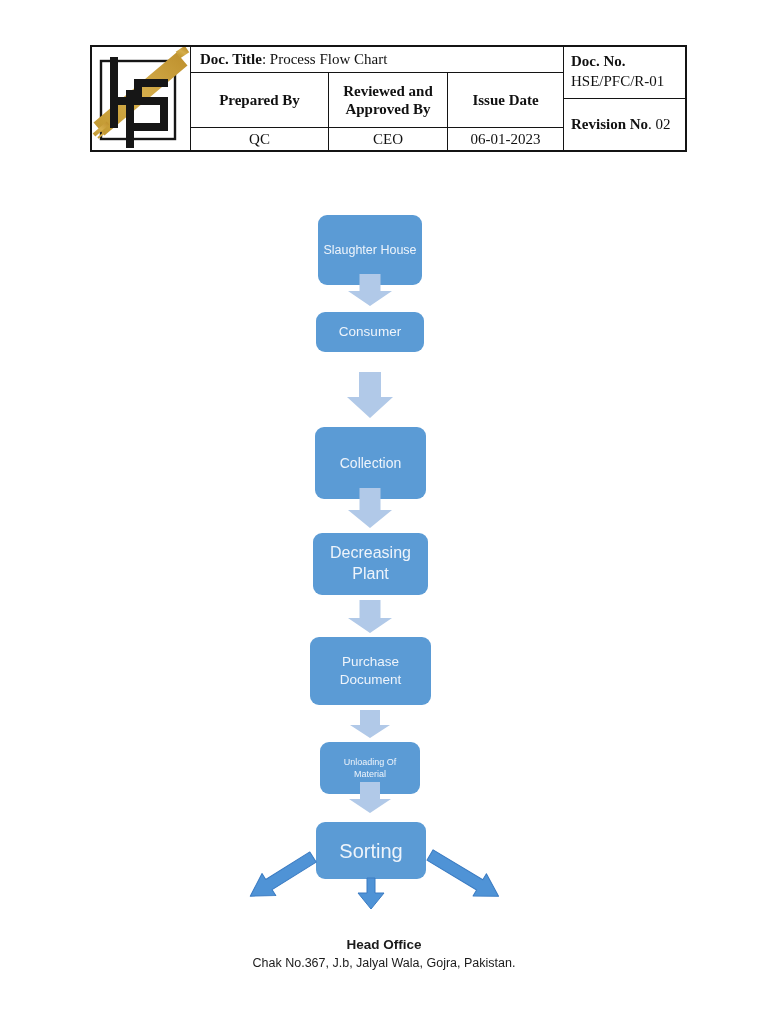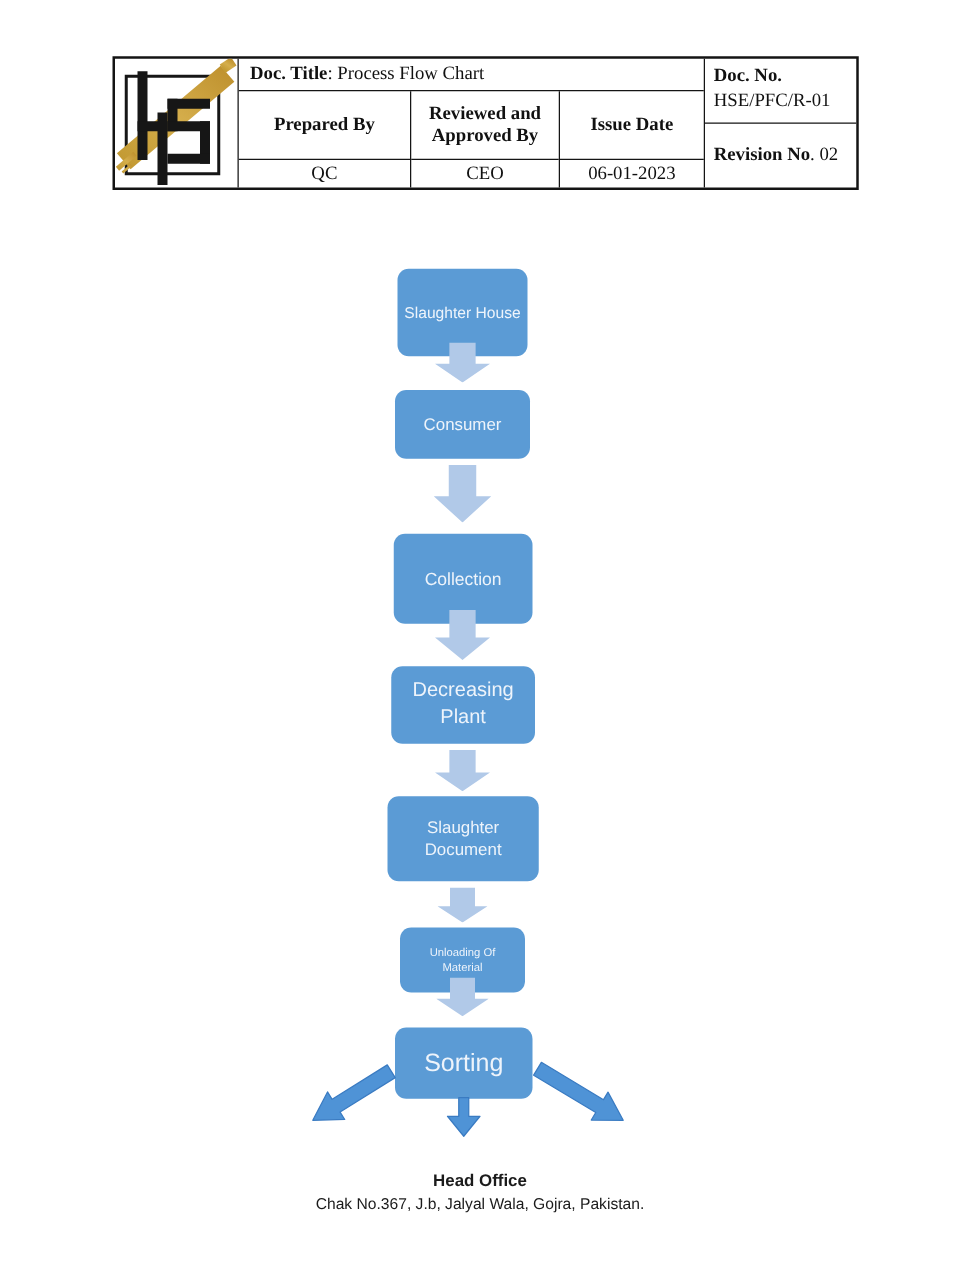--- a/index.html
+++ b/index.html
@@ -40,21 +40,21 @@
   .rev{flex:1;display:flex;align-items:center;padding-left:7px;font-size:15px;}
   .rev .lbl{font-weight:bold;}
 
   
   .node{
     position:absolute;background:#5b9bd5;border-radius:9px;color:#eef4fb;
     display:flex;align-items:center;justify-content:center;text-align:center;
     line-height:1.3;
   }
   .n1{left:318px;top:215px;width:104px;height:70px;font-size:12.5px;}
-  .n2{left:316px;top:312px;width:108px;height:55px;font-size:13.5px;}
+  .n2{left:316px;top:312px;width:108px;height:40px;font-size:13.5px;}
   .n3{left:315px;top:427px;width:111px;height:72px;font-size:14px;}
   .n4{left:313px;top:533px;width:115px;height:62px;font-size:16px;}
   .n5{left:310px;top:637px;width:121px;height:68px;font-size:13.5px;}
   .n5 span{display:inline-block;max-width:80px;}
   .n6{left:320px;top:742px;width:100px;height:52px;font-size:9px;line-height:1.35;align-items:center;}
   .n6 span{display:inline-block;max-width:62px;}
   .n7{left:316px;top:822px;width:110px;height:57px;font-size:20px;}
   .arr{position:absolute;}
 
   
@@ -158,21 +158,21 @@
 
   <div class="node n4">
       <span>Decreasing Plant</span>
     </div>
 
   <svg class="arr" style="left:348px;top:600px" width="44" height="33">
     <polygon points="11.5,0 32.5,0 32.5,18 44,18 22,33 0,18 11.5,18" fill="#b1c9e8"></polygon>
   </svg>
 
   <div class="node n5">
-      <span>Slaughter Document</span>
+      <span>Purchase Document</span>
     </div>
 
   <svg class="arr" style="left:350px;top:710px" width="40" height="28">
     <polygon points="10,0 30,0 30,15 40,15 20,28 0,15 10,15" fill="#b1c9e8"></polygon>
   </svg>
 
   <div class="node n6">
       <span>Unloading Of Material</span>
     </div>
 

